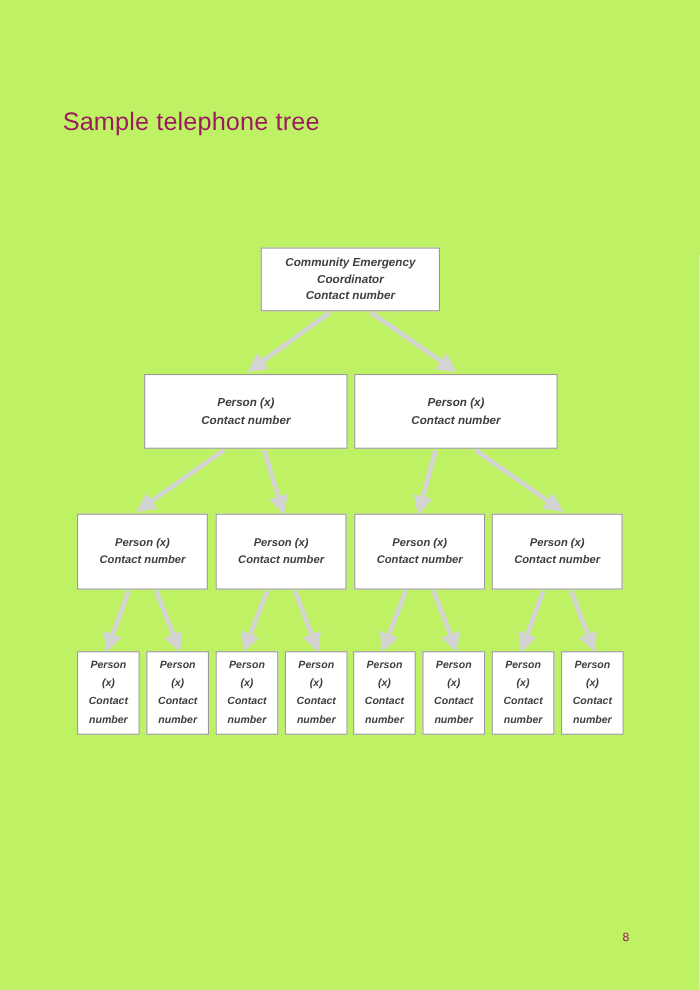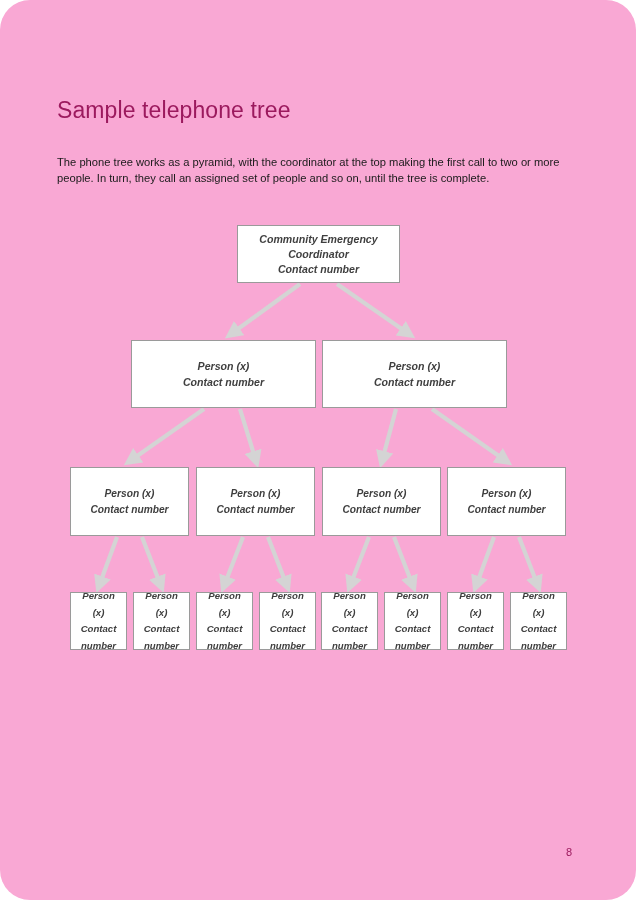--- a/index.html
+++ b/index.html
@@ -12,22 +12,21 @@
     width: 636px;
     height: 900px;
     position: relative;
     font-family: "Liberation Sans", sans-serif;
     overflow: hidden;
   }
 
   .page {
     position: absolute;
     inset: 0;
-    background: #f9a8d4;
-    border-radius: 30px;
+    background: #bef264;
   }
 
   
   .page-title {
     position: absolute;
     left: 57px;
     top: 82px;
     font-size: 23px;
     font-weight: 400;
     color: #9c1a5e;
@@ -111,21 +110,21 @@
   }
   .level3.n0 { left: 70px; }
   .level3.n1 { left: 196px; }
   .level3.n2 { left: 322px; }
   .level3.n3 { left: 447px; }
 
   
   .level4 {
     top: 592px;
     width: 57px;
-    height: 58px;
+    height: 76px;
     font-size: 9.6px;
     line-height: 16.5px;
   }
   .level4.n0 { left: 70px; }
   .level4.n1 { left: 133px; }
   .level4.n2 { left: 196px; }
   .level4.n3 { left: 259px; }
   .level4.n4 { left: 321px; }
   .level4.n5 { left: 384px; }
   .level4.n6 { left: 447px; }
@@ -141,21 +140,20 @@
     color: #9c1a5e;
   }
 </style>
 </head>
 <body>
 
 <div class="page">
 
   <h1 class="page-title">Sample telephone tree</h1>
 
-  <p class="intro-text">The phone tree works as a pyramid, with the coordinator at the top making the first call to two or more people. In turn, they call an assigned set of people and so on, until the tree is complete.</p>
 
   <div class="diagram">
 
     <svg class="arrow-layer" width="636" height="900" viewBox="0 0 636 900" xmlns="http://www.w3.org/2000/svg">
       <defs>
         <marker id="ah" markerWidth="4.2" markerHeight="4.2" refX="2.4" refY="2.1" orient="auto" markerUnits="strokeWidth">
           <path d="M0,0 L4.2,2.1 L0,4.2 z" fill="#d4d4d4"></path>
         </marker>
       </defs>
       <g stroke="#d4d4d4" stroke-width="4.2" fill="none" marker-end="url(#ah)">

